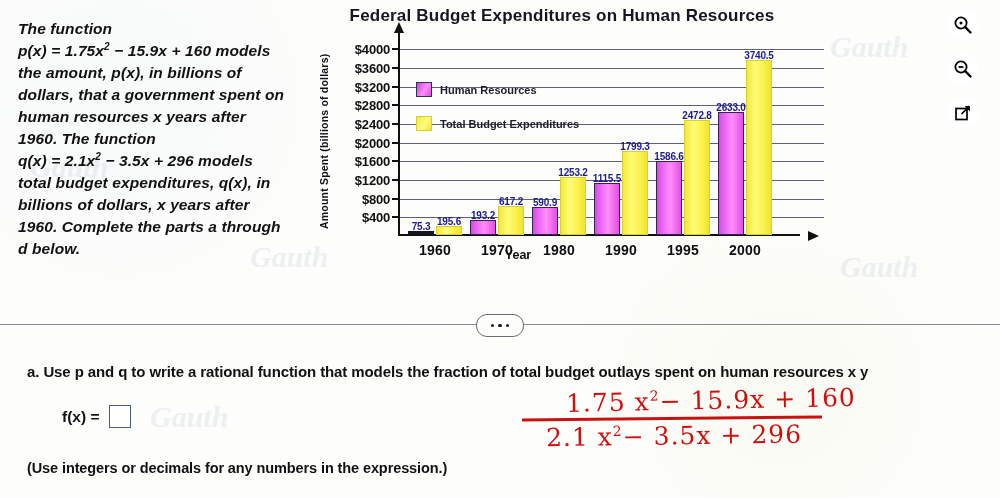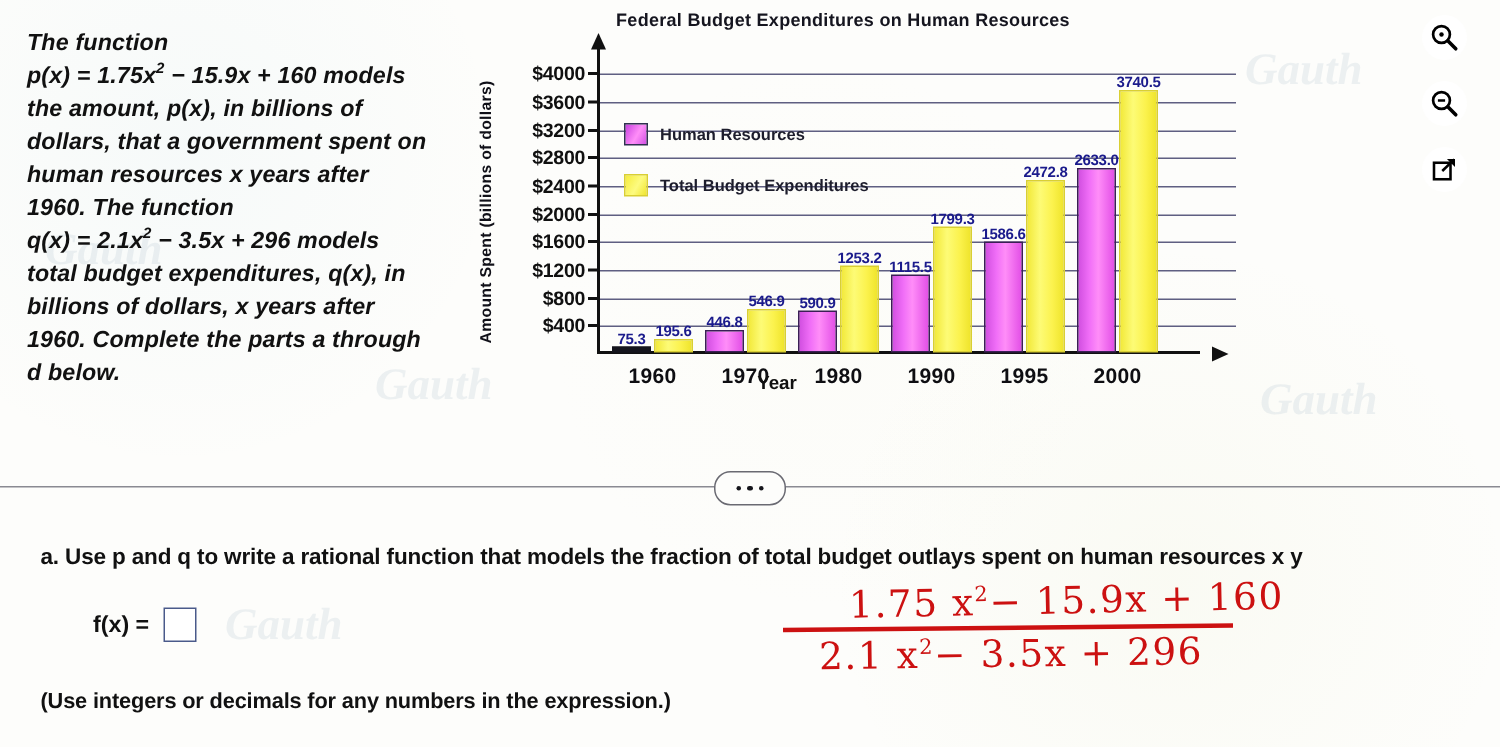--- a/index.html
+++ b/index.html
@@ -34,21 +34,21 @@
   }
   #problem-text p{margin:0 0 1px 0;}
   sup{font-size:10px;vertical-align:super;line-height:0;}
 
   
   #chart-figure{
     position:absolute;left:312px;top:2px;width:512px;height:278px;
   }
   #chart-title{
     position:absolute;left:0;top:4px;width:500px;text-align:center;
-    font-size:12px;font-weight:600;letter-spacing:.2px;color:#15151f;
+    font-size:17px;font-weight:600;letter-spacing:.2px;color:#15151f;
   }
   #y-axis-title{
     position:absolute;left:6px;top:34px;height:210px;width:16px;
     writing-mode:vertical-rl;transform:rotate(180deg);
     font-size:10.5px;font-weight:700;text-align:center;color:#101018;
     letter-spacing:.2px;
   }
   #plot{
     position:absolute;left:86px;top:30px;width:412px;height:208px;
   }
@@ -229,23 +229,23 @@
         <div class="gridline" style="top: 17.3333px;"></div>
         <div class="ytick" style="top: 16.3333px;"></div>
         <div class="ylabel" style="top: 17.3333px;">$4000</div>
       </div>
     <div id="bars-layer">
         <div class="bar dark" style="left: 10px; width: 26px; height: 4px; bottom: 5px;"></div>
         <div class="bar-label" style="left: 23px; top: 189px;">75.3</div>
         <div class="bar total" style="left: 38px; width: 26px; height: 9.128px; bottom: 5px;"></div>
         <div class="bar-label" style="left: 51px; top: 183.872px;">195.6</div>
         <div class="bar hr" style="left: 72px; width: 26px; height: 14.5787px; bottom: 5px;"></div>
-        <div class="bar-label" style="left: 85px; top: 178.421px;">446.8</div>
+        <div class="bar-label" style="left: 85px; top: 178.421px;">193.2</div>
         <div class="bar total" style="left: 100px; width: 26px; height: 28.8027px; bottom: 5px;"></div>
-        <div class="bar-label" style="left: 113px; top: 164.197px;">546.9</div>
+        <div class="bar-label" style="left: 113px; top: 164.197px;">617.2</div>
         <div class="bar hr" style="left: 134px; width: 26px; height: 27.5753px; bottom: 5px;"></div>
         <div class="bar-label" style="left: 147px; top: 165.425px;">590.9</div>
         <div class="bar total" style="left: 162px; width: 26px; height: 58.4827px; bottom: 5px;"></div>
         <div class="bar-label" style="left: 175px; top: 134.517px;">1253.2</div>
         <div class="bar hr" style="left: 196px; width: 26px; height: 52.0567px; bottom: 5px;"></div>
         <div class="bar-label" style="left: 209px; top: 140.943px; text-align: center;">1115.5</div>
         <div class="bar total" style="left: 224px; width: 26px; height: 83.9673px; bottom: 5px;"></div>
         <div class="bar-label" style="left: 237px; top: 109.033px;">1799.3</div>
         <div class="bar hr" style="left: 258px; width: 26px; height: 74.0413px; bottom: 5px;"></div>
         <div class="bar-label" style="left: 271px; top: 118.959px;">1586.6</div>

